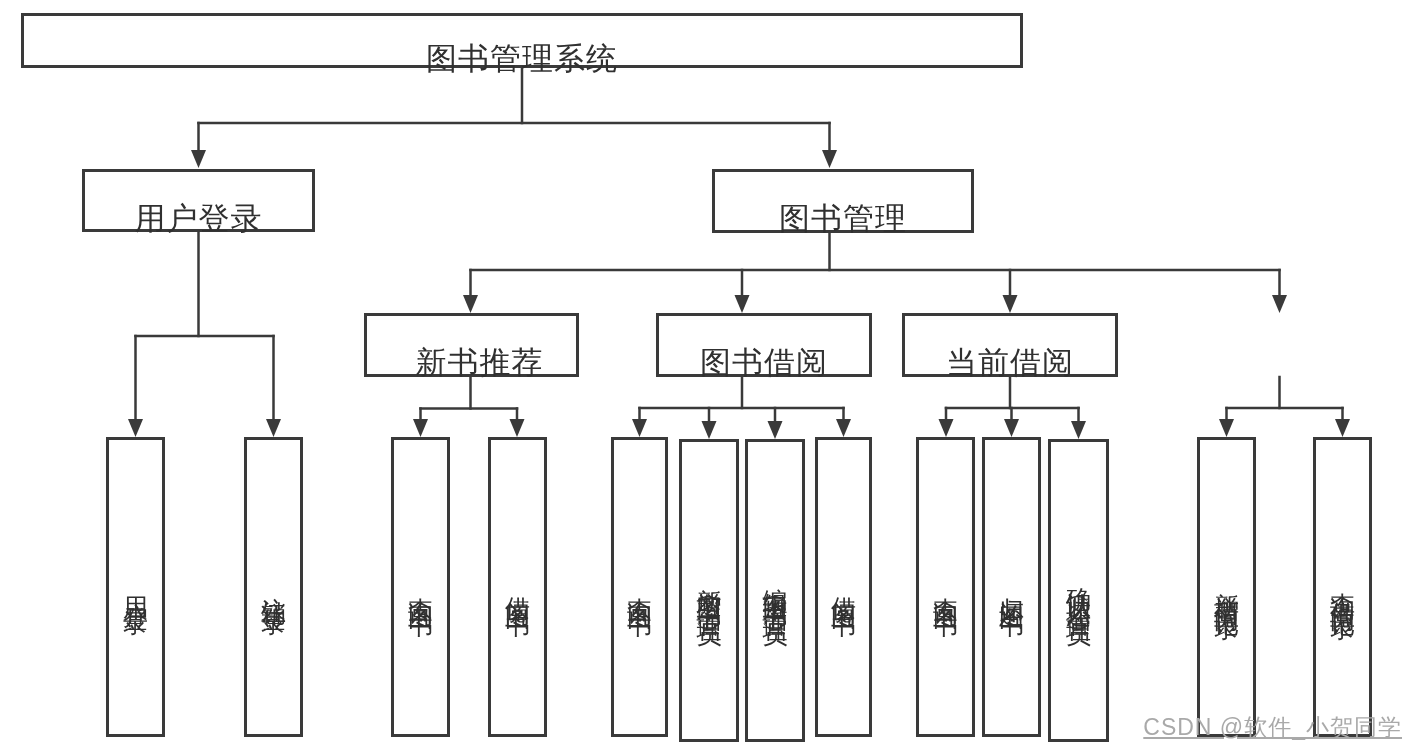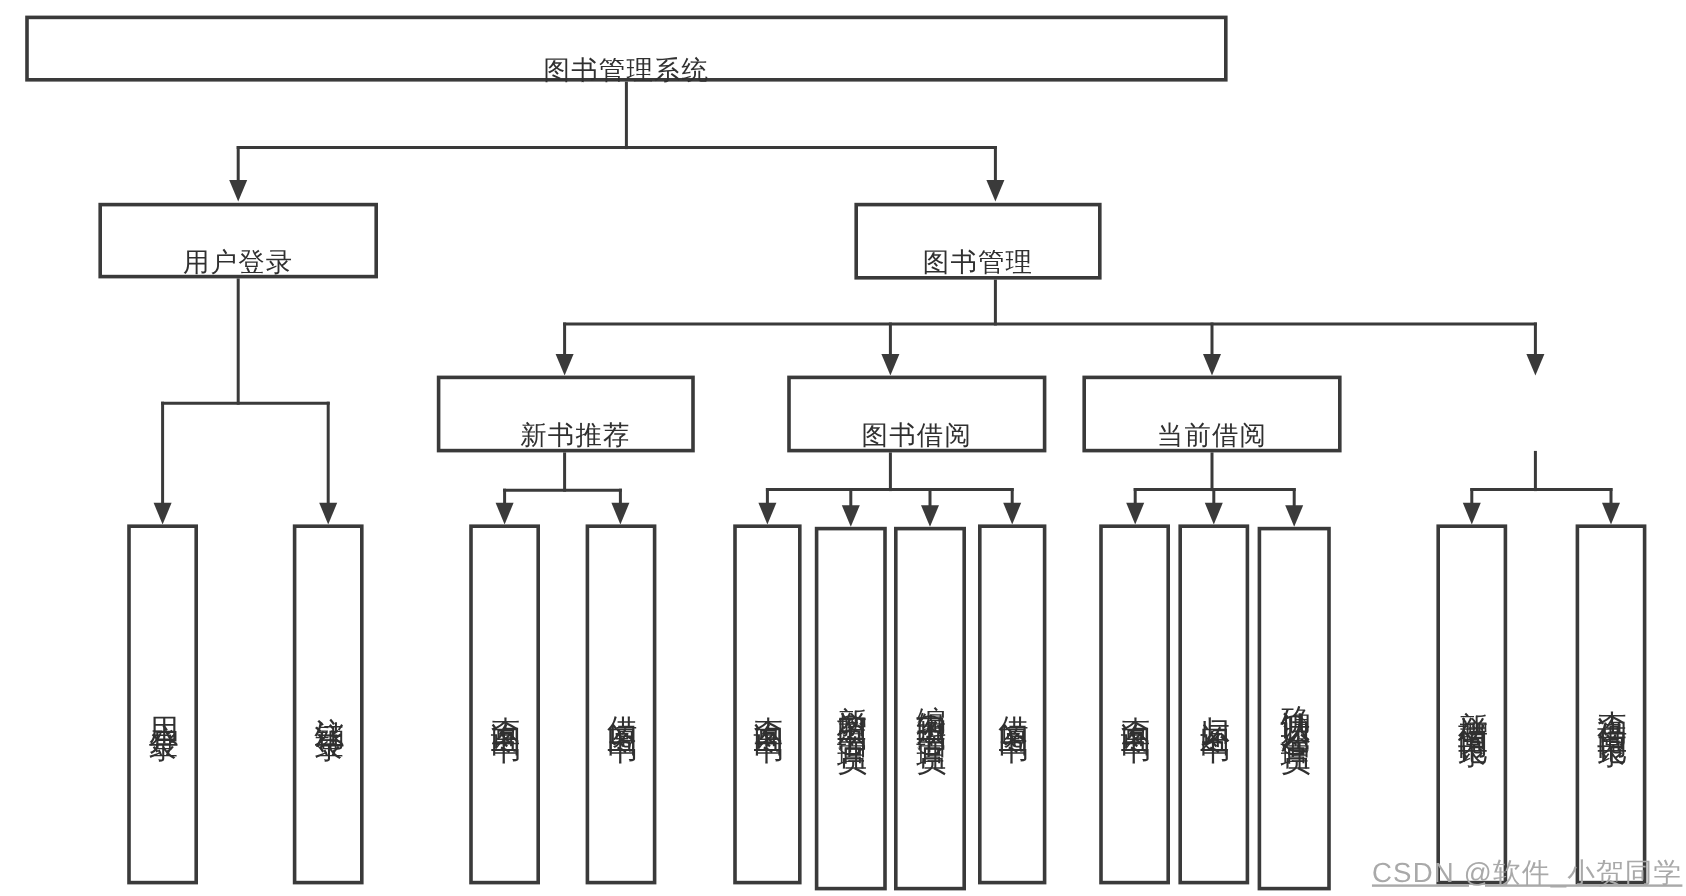--- a/index.html
+++ b/index.html
@@ -16,21 +16,21 @@
     box-sizing:border-box;
     background:#ffffff;
     border:3px solid #3a3a3a;
     display:flex;
     align-items:center;
     justify-content:center;
     color:#303030;
     z-index:1;
   }
   .hlabel{
-    font-size:22px;
+    font-size:31px;
     letter-spacing:1px;
     white-space:nowrap;
     margin-top:36px;
   }
   .vtext{
     writing-mode:vertical-lr;
     text-orientation:mixed;
     font-size:25px;
     letter-spacing:5px;
     line-height:1;
@@ -129,21 +129,21 @@
     </g>
   </svg>
 
   <div class="node" style="left:21px;top:13px;width:1002px;height:55px;">
     <span class="hlabel">图书管理系统</span>
   </div>
 
   <div class="node" style="left:82px;top:169px;width:233px;height:63px;">
     <span class="hlabel">用户登录</span>
   </div>
-  <div class="node" style="left:712px;top:169px;width:206px;height:64px;">
+  <div class="node" style="left:712px;top:169px;width:262px;height:64px;">
     <span class="hlabel">图书管理</span>
   </div>
 
   <div class="node" style="left:364px;top:313px;width:215px;height:64px;padding-left:16px;">
     <span class="hlabel">新书推荐</span>
   </div>
   <div class="node" style="left:656px;top:313px;width:216px;height:64px;">
     <span class="hlabel">图书借阅</span>
   </div>
   <div class="node" style="left:902px;top:313px;width:216px;height:64px;font-family:Liberation Serif, serif;">

